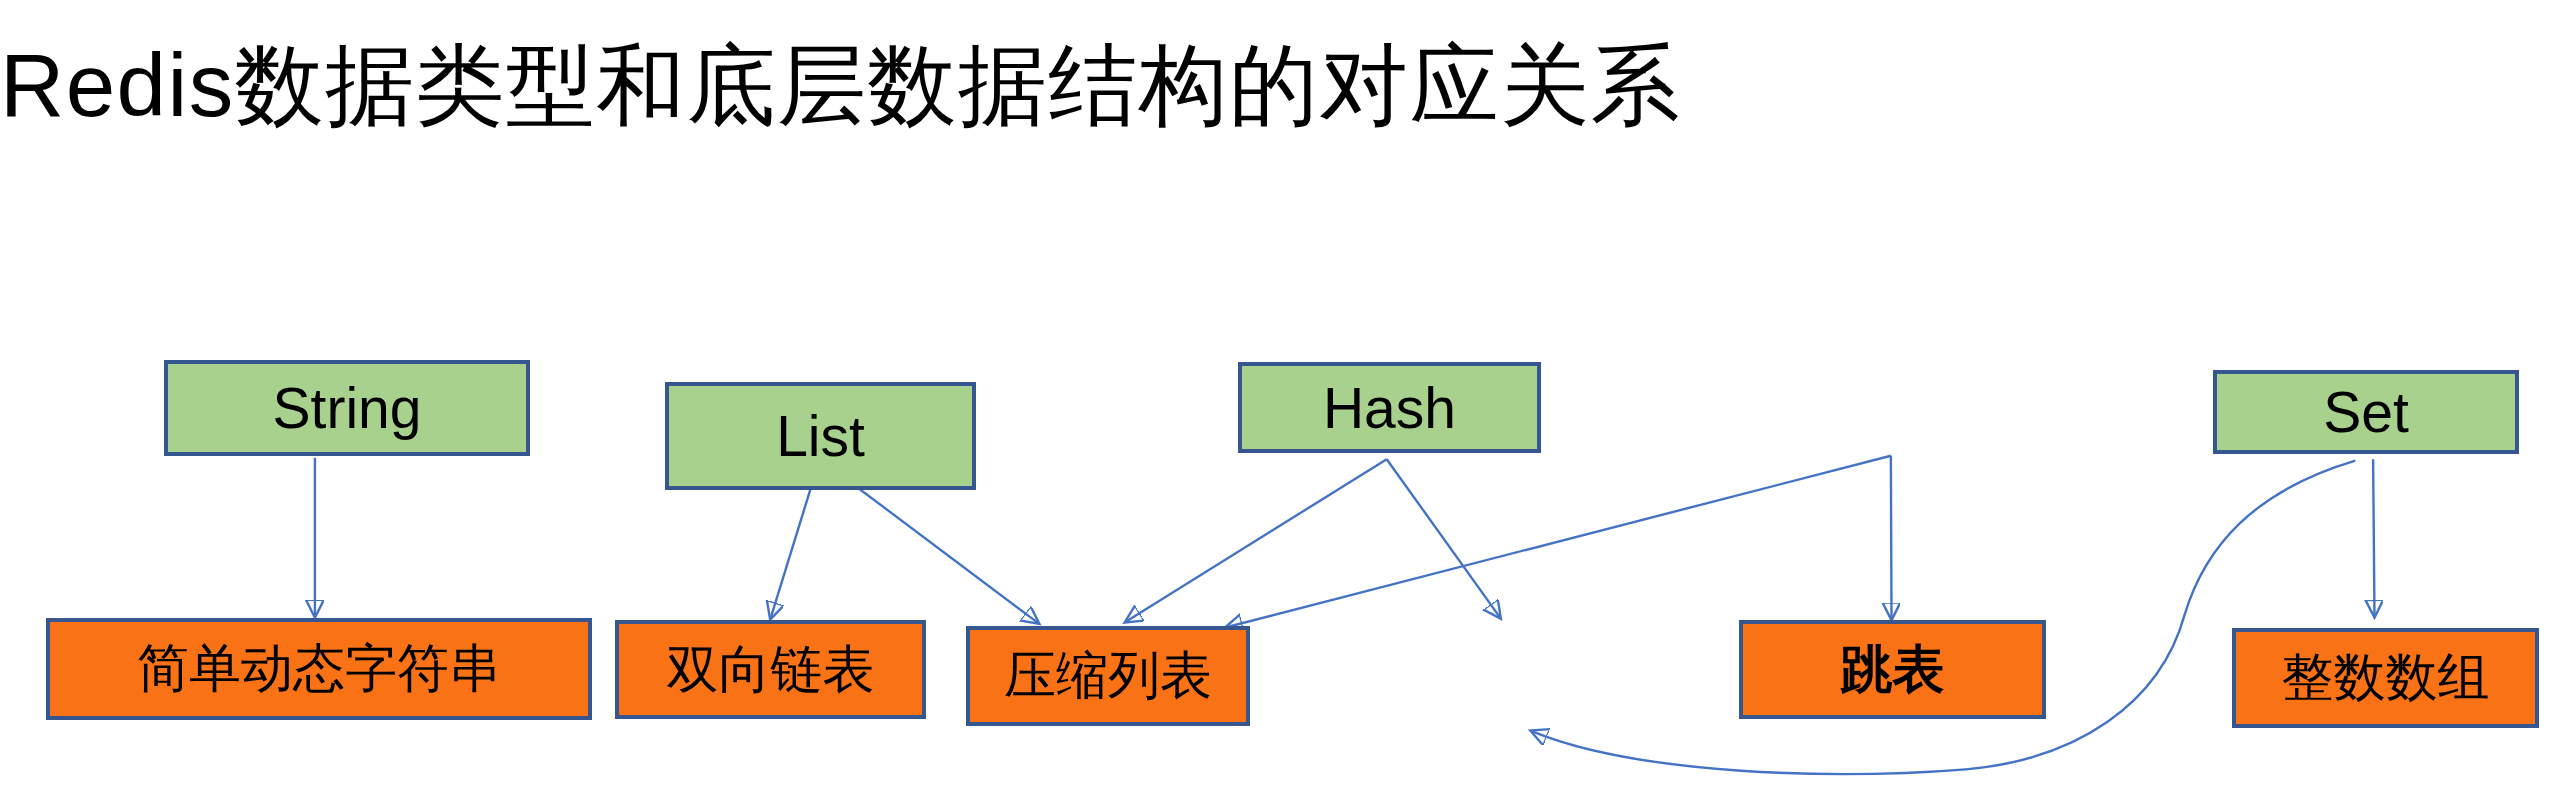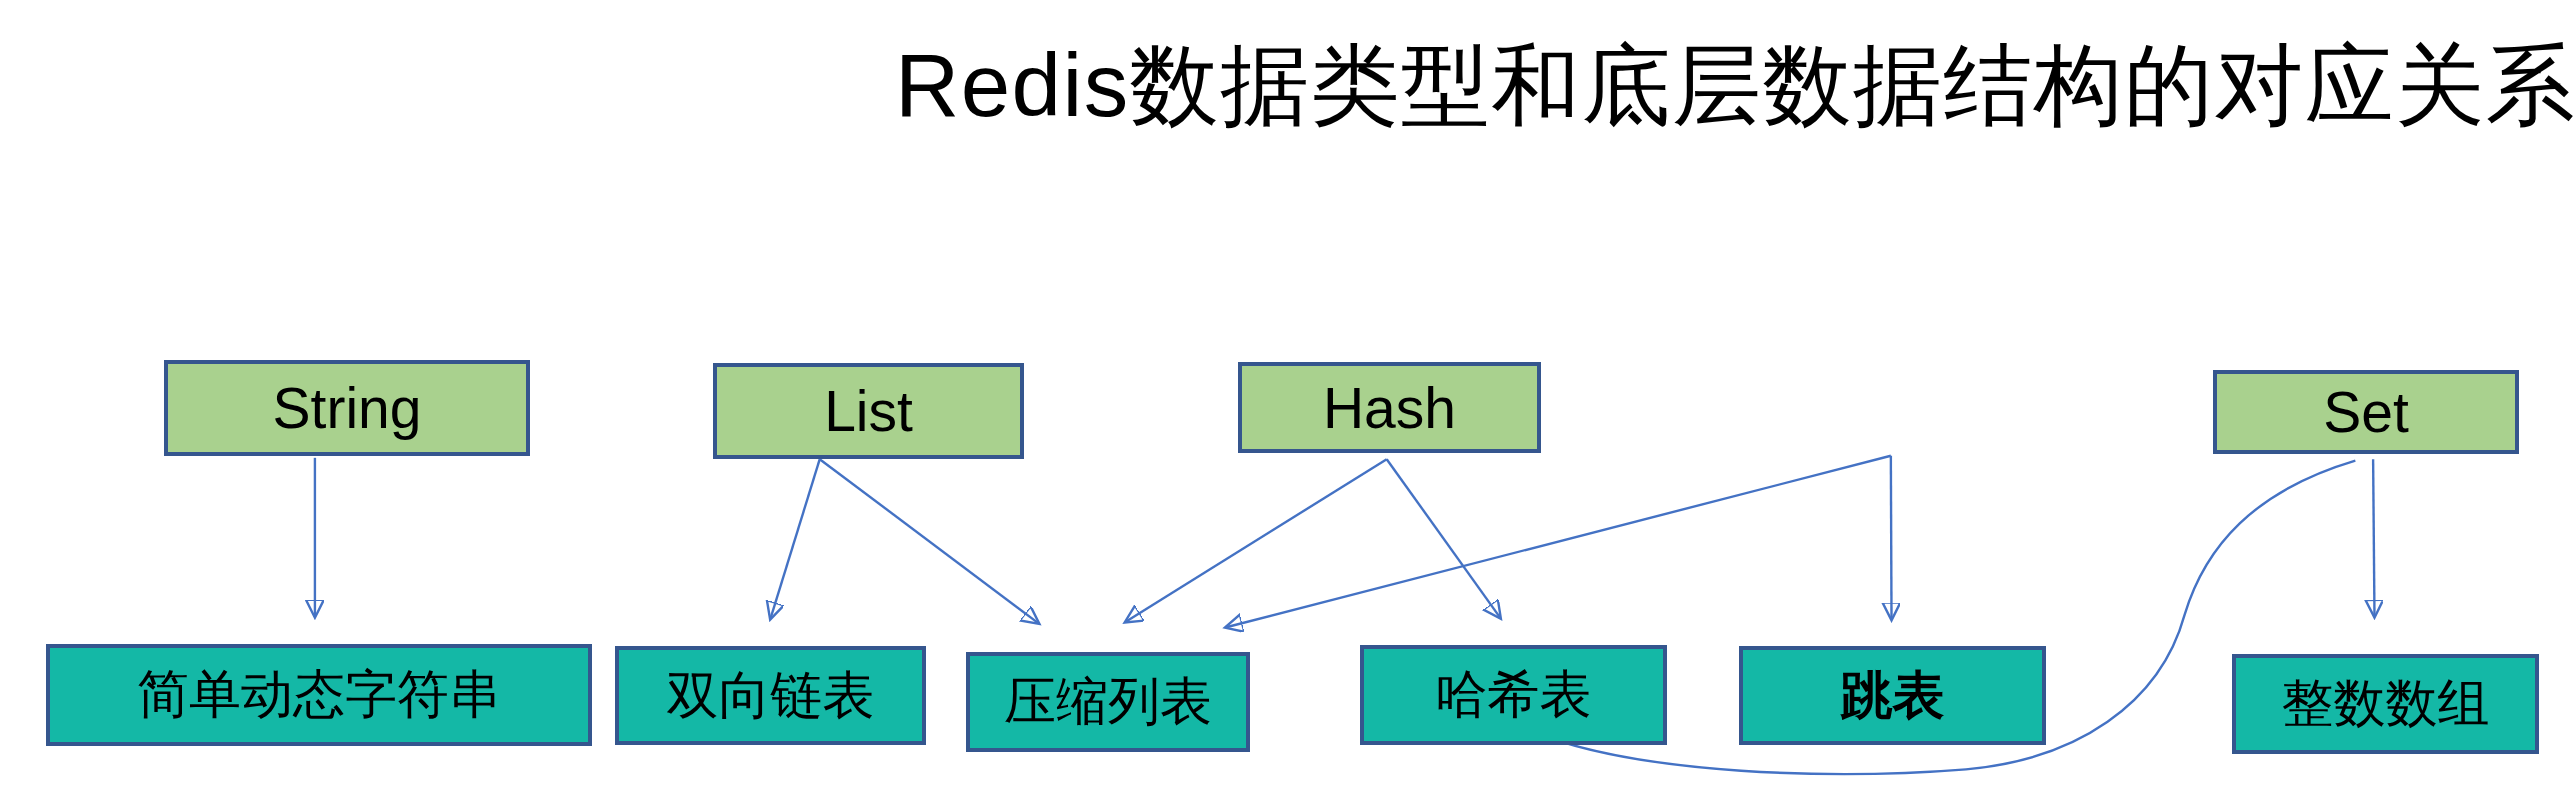--- a/index.html
+++ b/index.html
@@ -14,21 +14,21 @@
     height: 792px;
     background: #ffffff;
     overflow: hidden;
   }
   .title {
     position: absolute;
     left: 0;
     top: 26px;
     width: 2576px;
     margin: 0;
-    text-align: right;
+    text-align: left;
     font-size: 89px;
     font-weight: 400;
     color: #000000;
     letter-spacing: 1.4px;
     white-space: nowrap;
   }
   .edges {
     position: absolute;
     left: 0;
     top: 0;
@@ -48,28 +48,27 @@
     justify-content: center;
     color: #000000;
     white-space: nowrap;
   }
   .node.type {
     background: #a9d18e;
     border: 4.8px solid #35568e;
     font-size: 57px;
   }
   .node.structure {
-    background: #14b8a6;
+    background: #f97316;
     border: 4.8px solid #35568e;
     font-size: 52px;
-    margin-top: 26px;
   }
   
   .n-string     { left: 164px;  top: 360px; width: 366px; height: 96px; }
-  .n-list       { left: 665px;  top: 363px; width: 311px; height: 96px; margin-left: 48px; }
+  .n-list       { left: 665px;  top: 382px; width: 311px; height: 108px; }
   .n-hash       { left: 1238px; top: 362px; width: 303px; height: 91px; }
   .n-sorted-set { left: 1734px; top: 358px; width: 327px; height: 97px; }
   .n-set        { left: 2213px; top: 370px; width: 306px; height: 84px; }
   
   .n-sds        { left: 46px;   top: 618px; width: 546px; height: 102px; }
   .n-linkedlist { left: 615px;  top: 620px; width: 311px; height: 99px; }
   .n-ziplist    { left: 966px; top: 626px; width: 284px; height: 100px; }
   .n-hashtable  { left: 1360px; top: 619px; width: 307px; height: 100px; }
   .n-skiplist   { left: 1739px; top: 620px; width: 307px; height: 99px; font-weight: bold; }
   .n-intset     { left: 2232px; top: 628px; width: 307px; height: 100px; }
@@ -113,23 +112,20 @@
 
   <div class="node structure n-sds">
     <span>简单动态字符串</span>
   </div>
   <div class="node structure n-linkedlist">
     <span>双向链表</span>
   </div>
   <div class="node structure n-ziplist">
     <span>压缩列表</span>
   </div>
-  <div class="node structure n-hashtable">
-    <span>哈希表</span>
-  </div>
   <div class="node structure n-skiplist">
     <span>跳表</span>
   </div>
   <div class="node structure n-intset">
     <span>整数数组</span>
   </div>
 
 </div>
 
 

